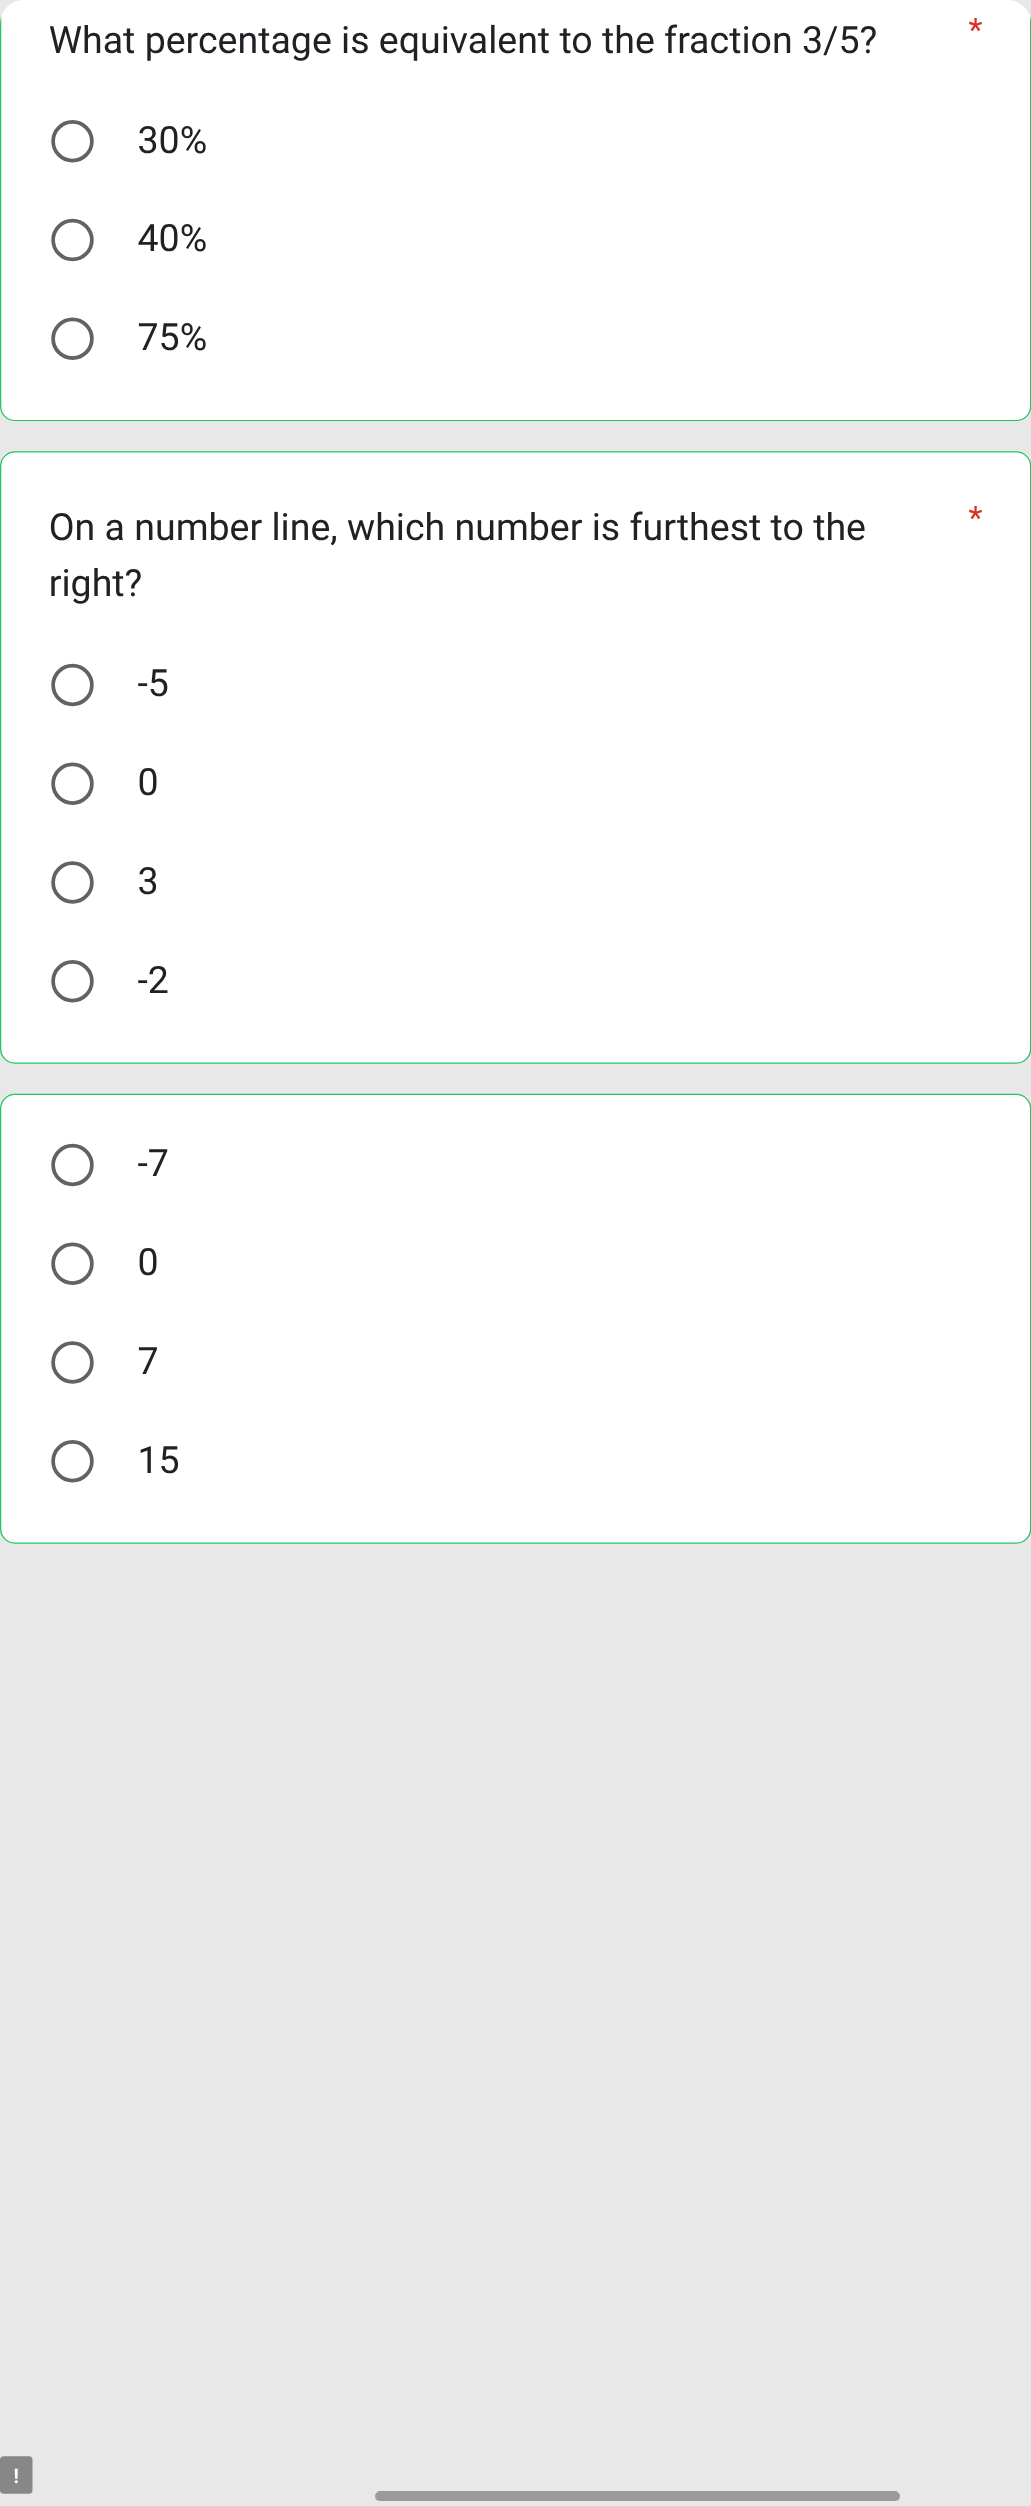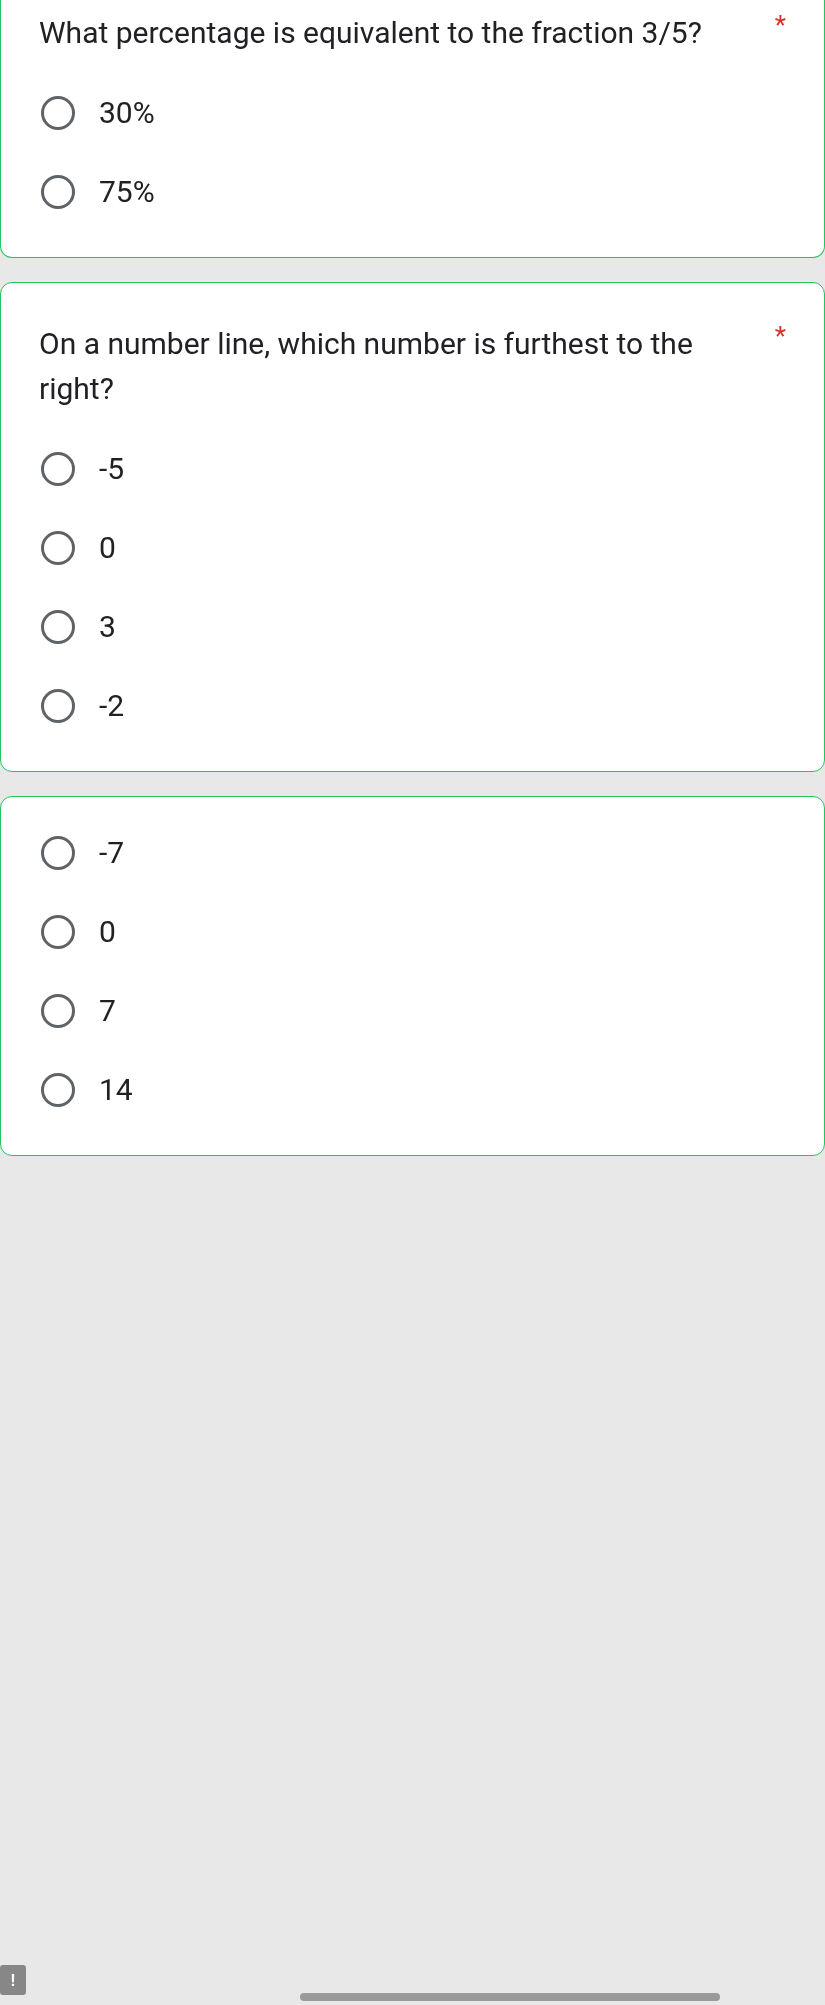--- a/index.html
+++ b/index.html
@@ -1,18 +1,19 @@
 <!DOCTYPE html>
 <html><head>
 <meta charset="utf-8">
 <style>
   * {
     box-sizing: border-box;
     margin: 0;
     padding: 0;
+    border-radius: 19px;
   }
   body {
     font-family: 'Roboto', 'Google Sans', Arial, sans-serif;
     background: #e8e8e8;
     width: 825px;
     margin: 0;
     color: #202124;
   }
   .card {
     background: #fff;
@@ -52,21 +53,21 @@
   }
   .options {
     display: flex;
     flex-direction: column;
     gap: 44px;
     padding-left: 2px;
   }
   .option {
     display: flex;
     align-items: center;
-    gap: 24px;
+    gap: 35px;
     cursor: pointer;
   }
   .radio {
     width: 34px;
     height: 34px;
     border: 3px solid #5f6368;
     border-radius: 50%;
     flex-shrink: 0;
   }
   .option-label {
@@ -114,20 +115,24 @@
         <div class="question-text">What percentage is equivalent to the fraction 3/5?</div>
         <div class="asterisk">*</div>
       </div>
       <div class="options">
         <div class="option">
           <div class="radio"></div>
           <div class="option-label">30%</div>
         </div>
         <div class="option">
           <div class="radio"></div>
+          <div class="option-label">40%</div>
+        </div>
+        <div class="option">
+          <div class="radio"></div>
           <div class="option-label">75%</div>
         </div>
       </div>
     </div>
     <div class="card">
       <div class="question-row">
         <div class="question-text">On a number line, which number is furthest to the right?</div>
         <div class="asterisk">*</div>
       </div>
       <div class="options">
@@ -158,21 +163,21 @@
         <div class="option">
           <div class="radio"></div>
           <div class="option-label">0</div>
         </div>
         <div class="option">
           <div class="radio"></div>
           <div class="option-label">7</div>
         </div>
         <div class="option">
           <div class="radio"></div>
-          <div class="option-label">14</div>
+          <div class="option-label">15</div>
         </div>
       </div>
     </div>
   </div>
 
 <div class="footer-bar">
   <div class="footer-badge">
     <span>!</span>
   </div>
 </div>

